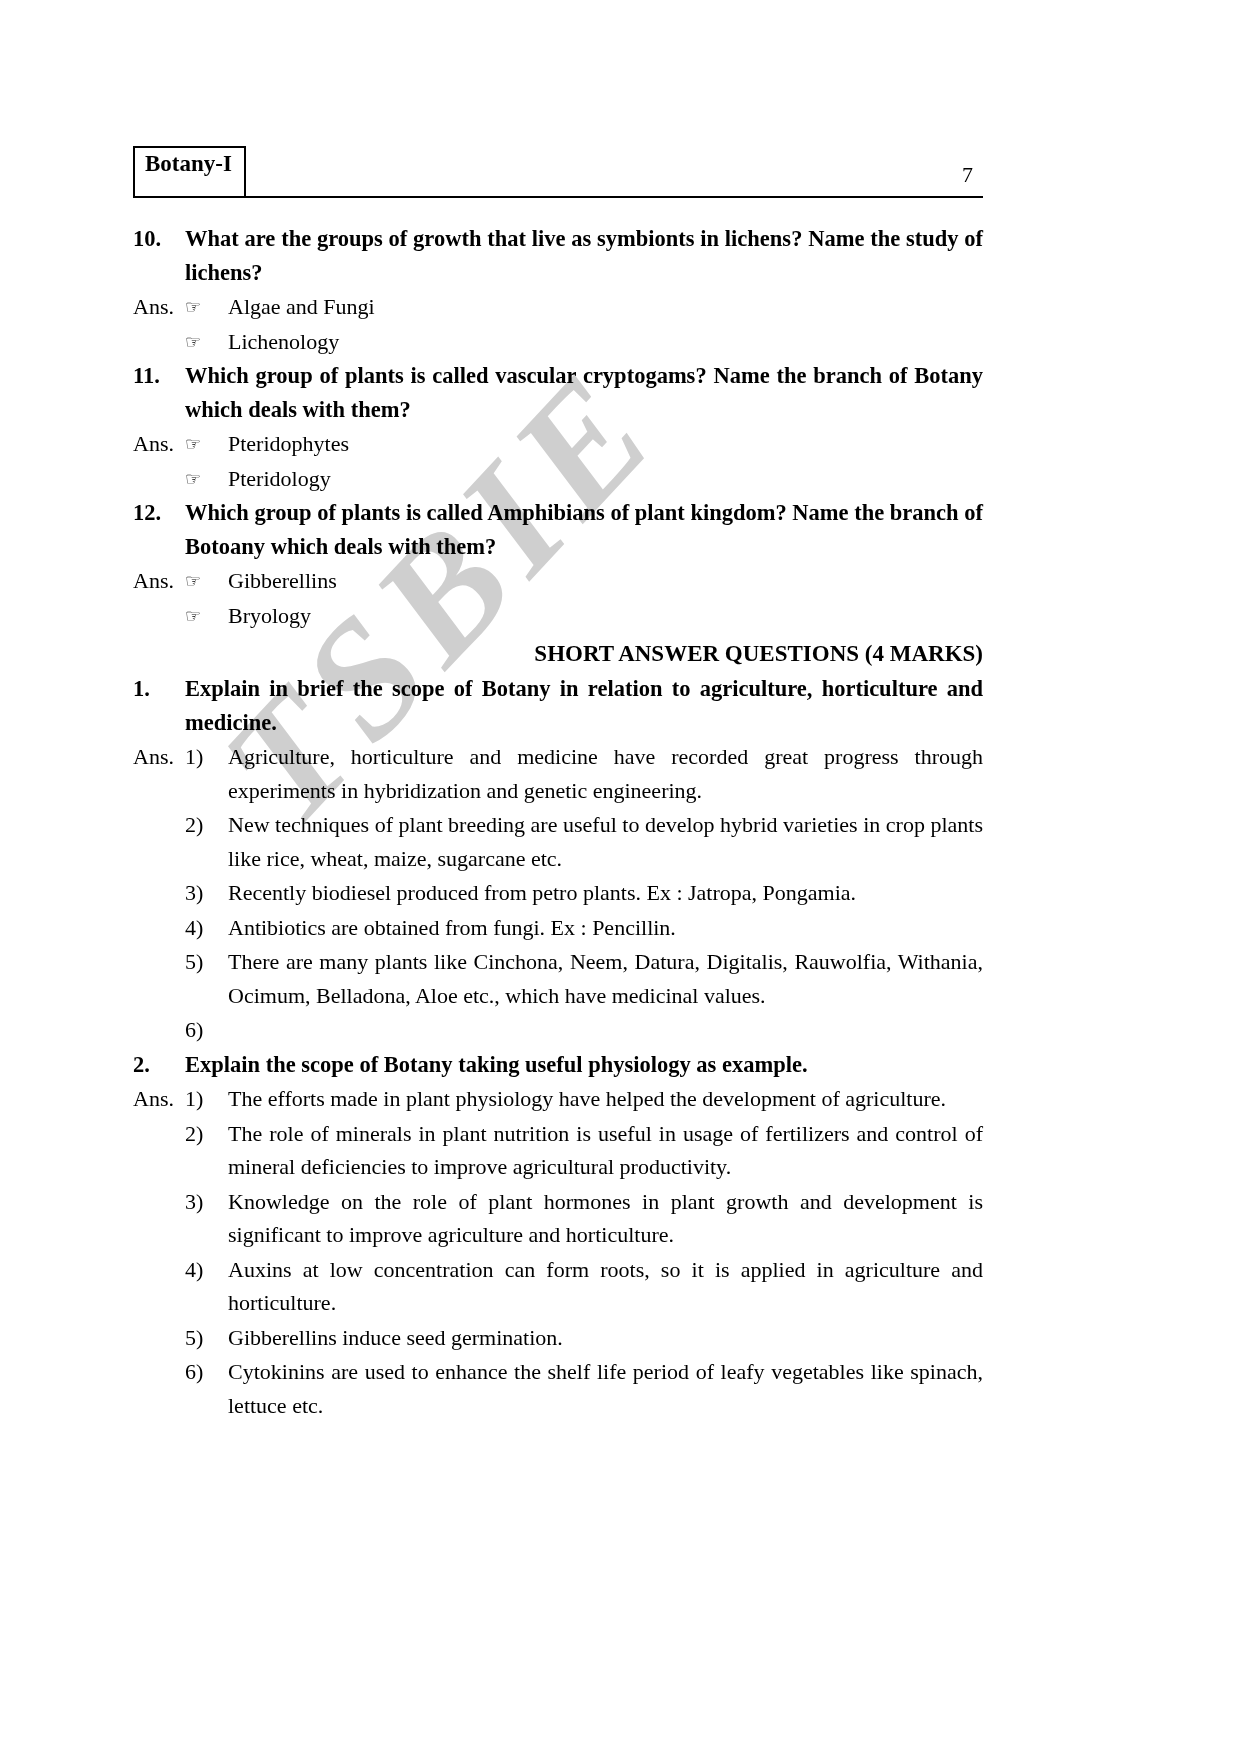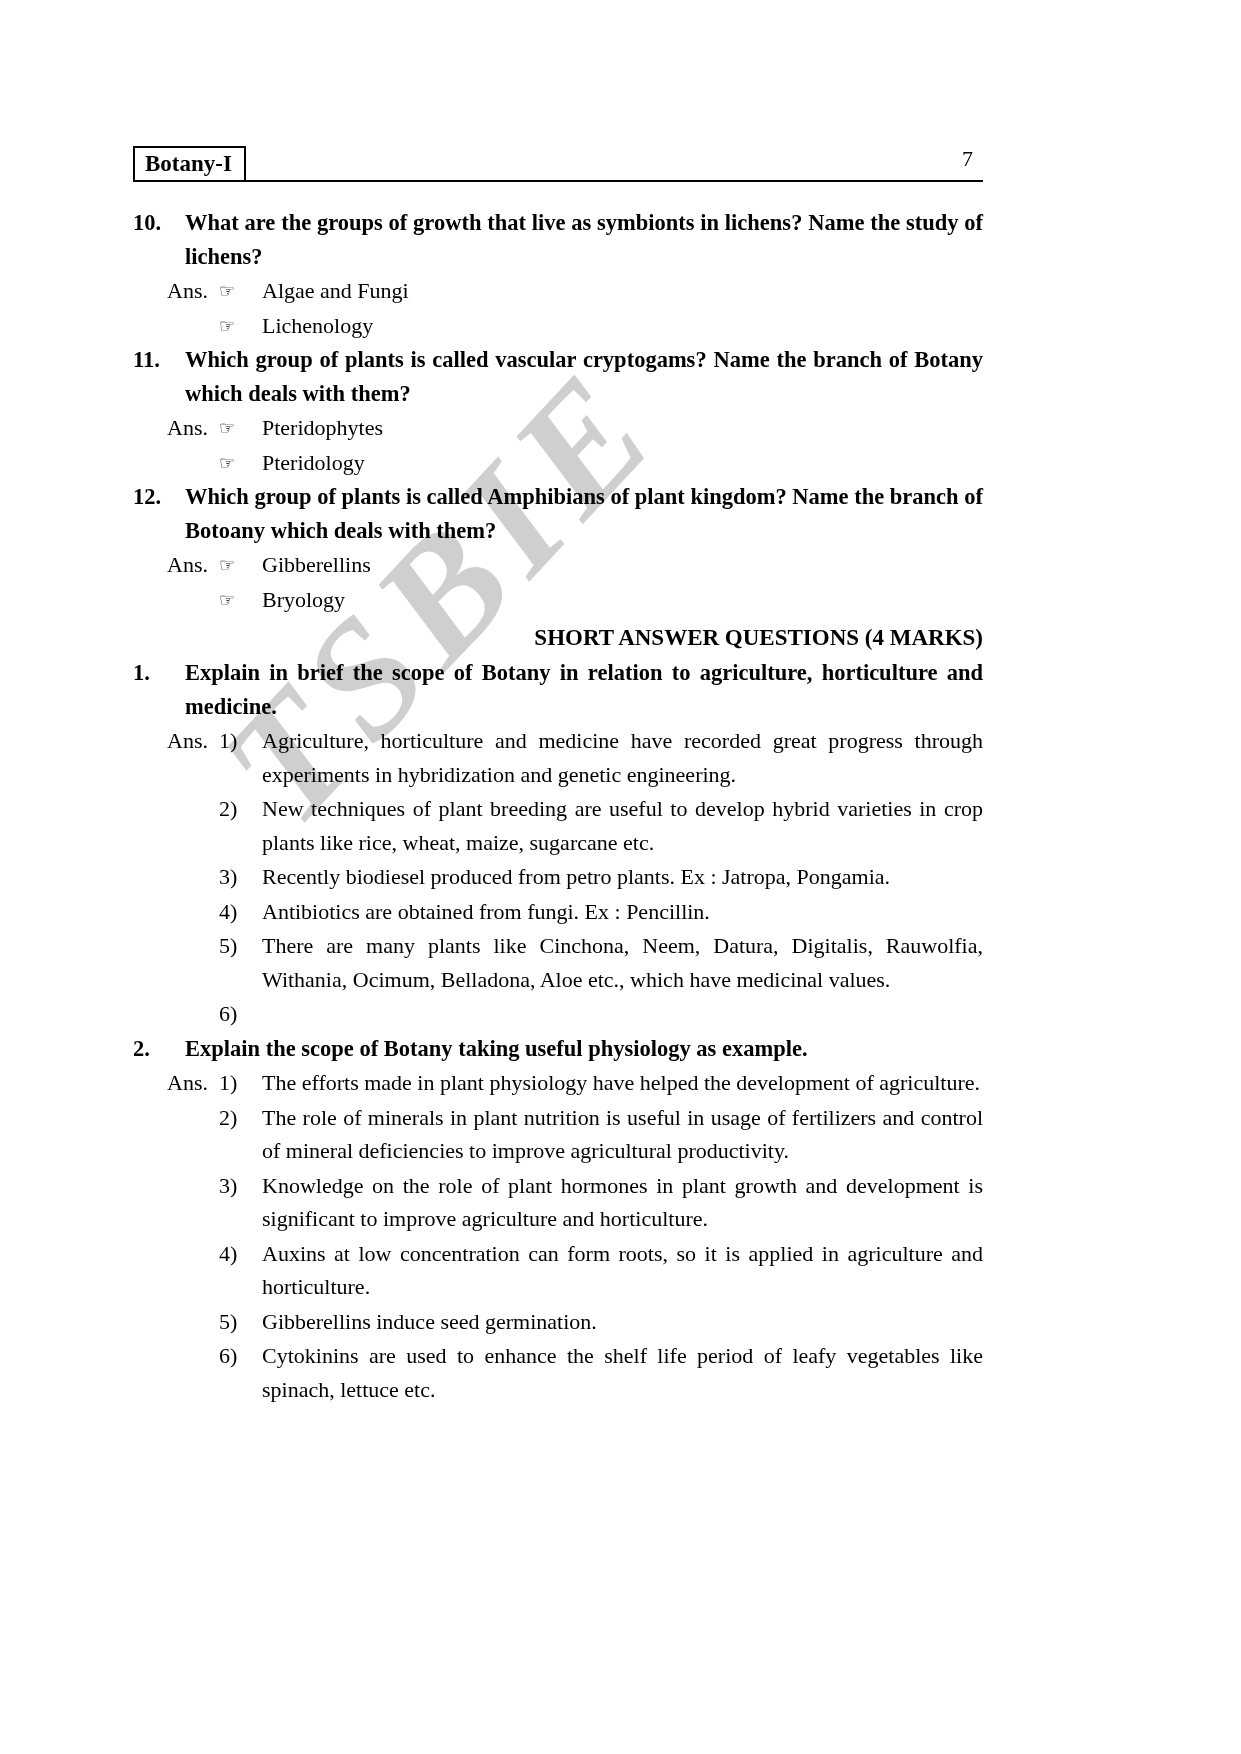--- a/index.html
+++ b/index.html
@@ -45,21 +45,21 @@
     border-bottom: 2px solid #000;
     margin-bottom: 24px;
   }
   .title-box {
     display: inline-block;
     border: 2px solid #000;
     border-bottom: none;
     font-weight: bold;
     font-size: 23px;
     line-height: 28px;
-    padding: 2px 12px 2px 10px;
+    padding: 2px 12px 18px 10px;
   }
   .page-num {
     font-size: 22px;
     padding-bottom: 8px;
     padding-right: 10px;
   }
   .q-row {
     display: grid;
     grid-template-columns: 52px 1fr;
     font-weight: bold;
@@ -67,21 +67,20 @@
     line-height: 33.5px;
     text-align: justify;
     margin-top: 1px;
   }
   .ans-row, .point-row {
     display: grid;
     grid-template-columns: 52px 43px 1fr;
     font-size: 22px;
     line-height: 33.5px;
     margin-top: 1px;
-    margin-left: 34px;
   }
   .point-text { text-align: justify; }
   .hand {
     font-family: "DejaVu Sans", sans-serif;
     font-size: 18px;
   }
   .section-title {
     text-align: right;
     font-weight: bold;
     font-size: 23px;

